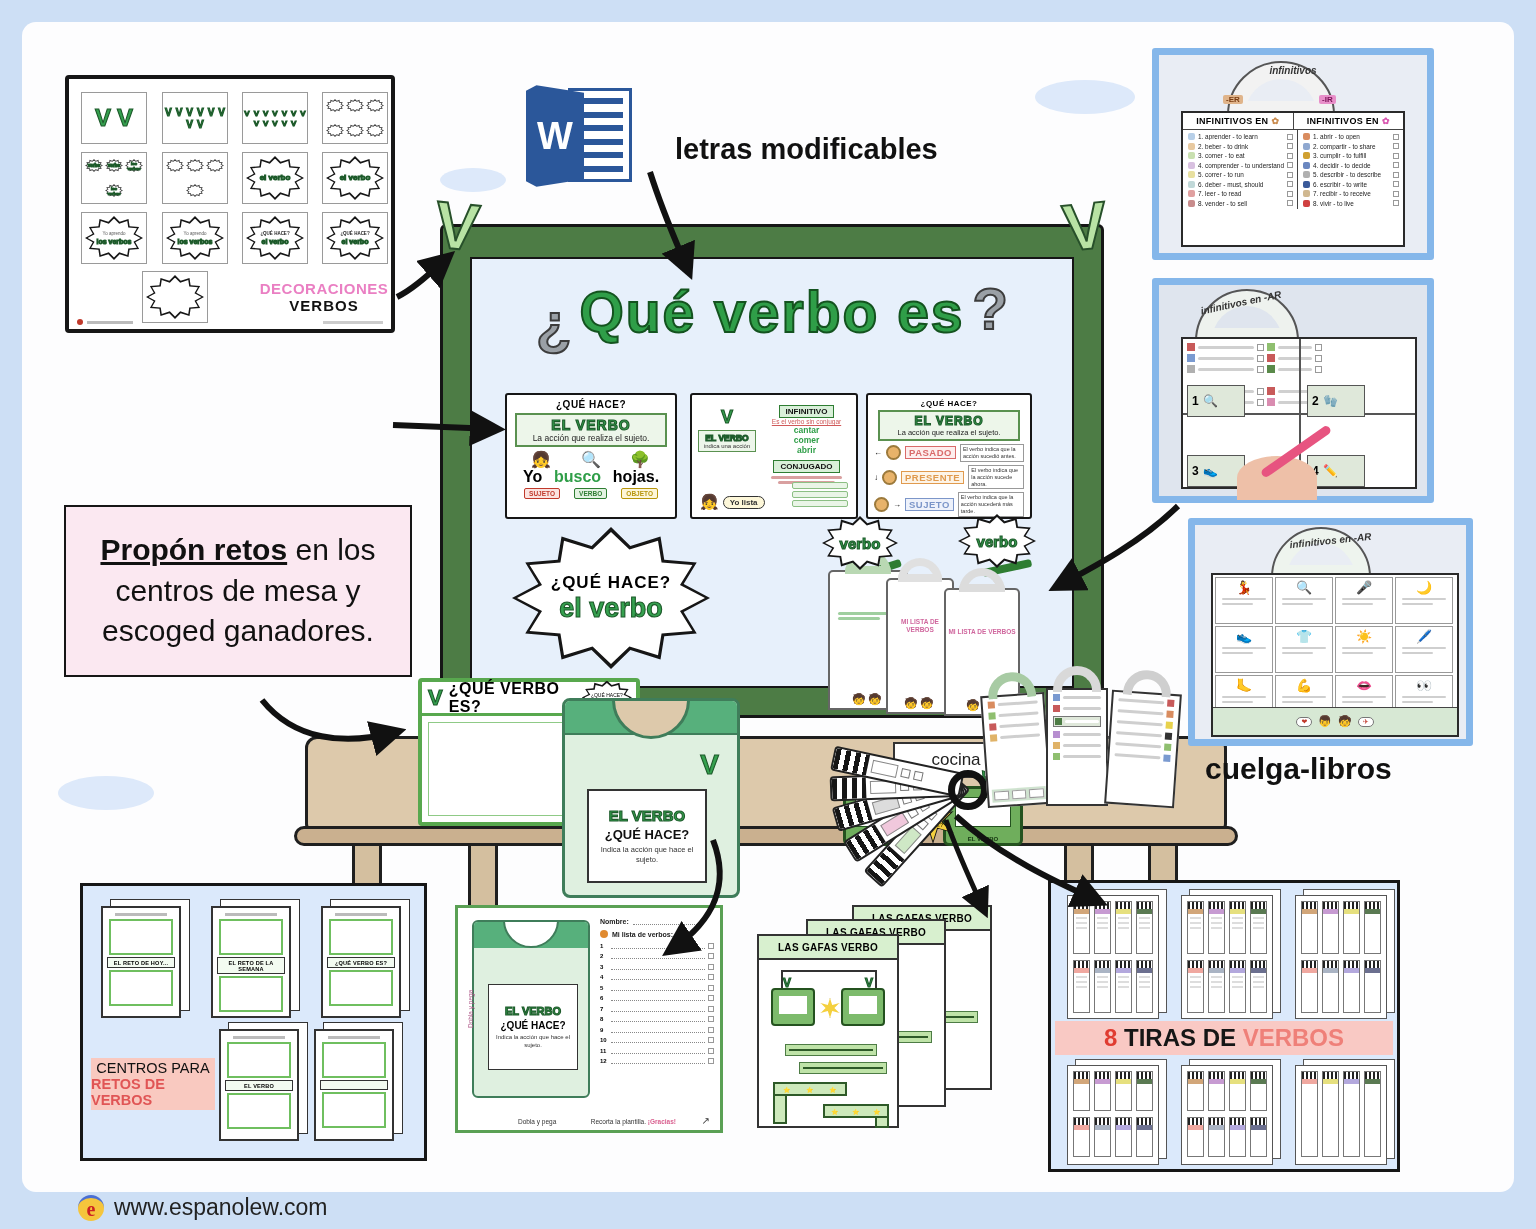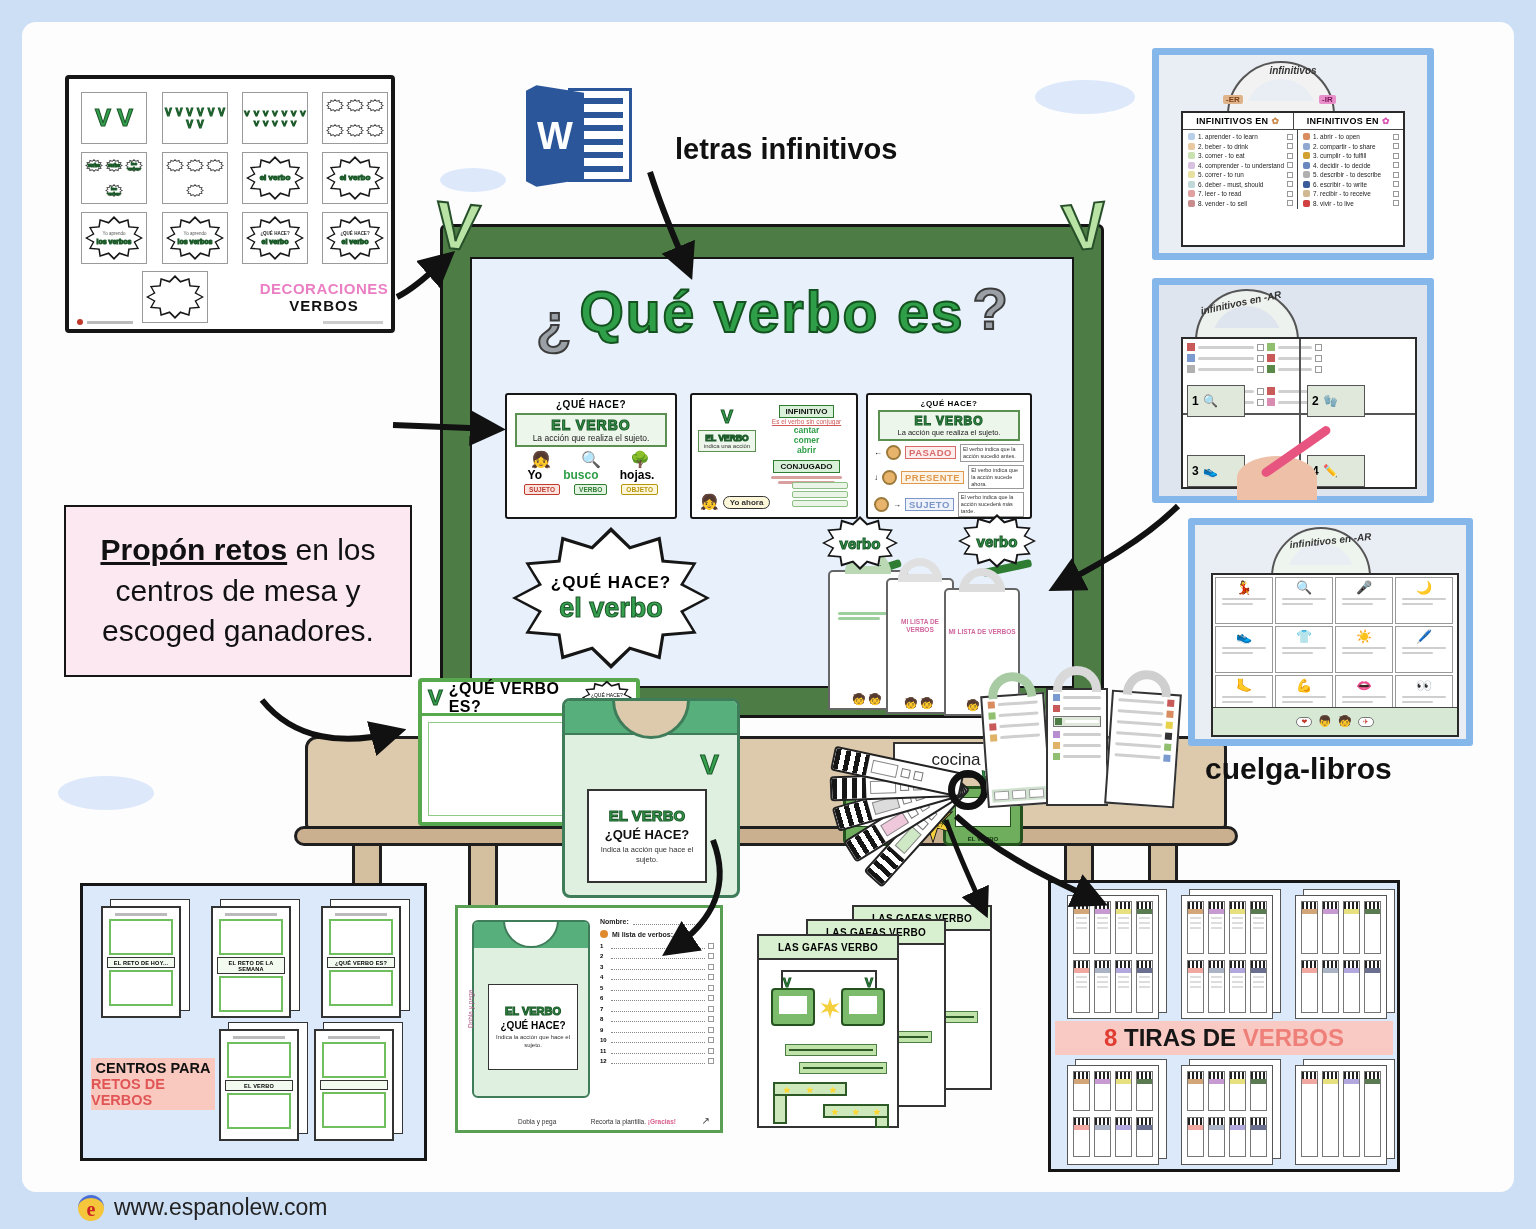--- a/index.html
+++ b/index.html
@@ -55,21 +55,21 @@
   .tq{font-size:58px;font-weight:bold;color:#9aa0a6;-webkit-text-stroke:2px #3c3c3c;transform:translateY(10px)}
   .tmain{font-size:57px;font-weight:bold;color:#2f9e48;-webkit-text-stroke:2px #14531f;letter-spacing:2px}
 
   .poster{position:absolute;top:134px;height:126px;background:#fff;border:2px solid #161616;border-radius:3px;overflow:hidden}
   .ptitle{font-size:10px;font-weight:bold;text-align:center;margin-top:4px;letter-spacing:.5px}
   .pbox{margin:3px 8px;background:#edf6ea;border:2px solid #5a9150;text-align:center;padding:2px}
   .pbox .h{font-size:14px;letter-spacing:1px}
   .pbox .s{font-size:8.5px;color:#222}
   .prow-words{display:flex;justify-content:space-around;align-items:flex-end;margin:1px 10px}
   .prow-words .ic{font-size:16px}
-  .wword{font-size:12px;font-weight:bold}
+  .wword{font-size:16px;font-weight:bold}
   .chiprow{display:flex;justify-content:space-around;margin:2px 10px}
   .chip{font-size:6.5px;font-weight:bold;border:1.5px solid;padding:1px 4px;border-radius:2px}
   .chip.suj{color:#c0392b;border-color:#c0392b;background:#fbe3e0}
   .chip.ver{color:#2e7d32;border-color:#2e7d32;background:#e3f3e2}
   .chip.obj{color:#b7950b;border-color:#b7950b;background:#fdf6d8}
 
   .gchip{display:inline-block;background:#d9f0d9;border:1.5px solid #2e7d32;color:#111;
          font-weight:bold;font-size:8px;padding:1px 6px}
   .rednote{font-size:6.5px;color:#d05a5a;text-decoration:underline}
   .verbline{font-size:8.5px;font-weight:bold;color:#2f9e48}
@@ -186,21 +186,21 @@
   
   .panel{position:absolute;background:#dbe9fb;border:3px solid #161616}
   .cthumb{position:absolute;width:80px;height:112px;background:#fff;border:2px solid #333;
           box-shadow:9px -7px 0 -1px #fff,9px -7px 0 0 #333;padding:4px}
   .cthumb .tl{height:3px;background:#bbb;margin:1px 8px 3px}
   .cbox{height:36px;border:2px solid #6fbf5f;margin:2px 2px}
   .cbanner{margin:2px 0;border:1.5px solid #333;background:#f3fbf1;font-size:5.6px;font-weight:bold;
            text-align:center;padding:1.5px 0;min-height:10px;letter-spacing:.2px}
   #centros-label{position:absolute;left:8px;top:172px;width:124px;height:52px;background:#f9c9c0;
                  display:flex;flex-direction:column;align-items:center;justify-content:center}
-  #centros-label .a{font-size:14.5px;font-weight:bold;color:#111}
+  #centros-label .a{font-size:14.5px;font-weight:normal;color:#111}
   #centros-label .b{font-size:14.5px;font-weight:bold;color:#e05555}
 
   
   #funda{left:455px;top:905px;width:268px;height:228px;background:#fff;border:3px solid #5aa054}
   #funda-apron{position:absolute;left:14px;top:12px;width:118px;height:178px;background:#dff0e0;border:2px solid #3f7d5a;border-radius:6px;overflow:hidden}
   #funda-band{position:absolute;left:0;top:0;right:0;height:26px;background:#57b07c}
   #funda-notch{position:absolute;left:50%;top:-30px;transform:translateX(-50%);width:56px;height:56px;background:#fff;border:2px solid #3f7d5a;border-radius:50%}
   #funda-card{position:absolute;left:14px;top:62px;width:90px;height:86px;background:#fff;border:1.5px solid #333;
               display:flex;flex-direction:column;align-items:center;justify-content:center;gap:3px;text-align:center}
   #funda-card .t1{font-size:11px}
@@ -446,21 +446,21 @@
         <i></i>
         <i></i>
         <i></i>
         <i></i>
         <i></i>
       </div>
     <div class="wflap">
         <span>W</span>
       </div>
   </div>
-  <div class="annot z5" style="left:675px;top:133px;font-size:29px">letras infinitivos</div>
+  <div class="annot z5" style="left:675px;top:133px;font-size:29px">letras modificables</div>
 
   <div class="abs z2" id="board">
     <div id="board-inner">
       <div id="board-title">
         <span class="tq">¿</span>
         <span class="tmain">Qué verbo es</span>
         <span class="tq" style="transform:translateY(-4px)">?</span>
       </div>
 
       <div class="poster" style="left:33px;width:172px">
@@ -499,21 +499,21 @@
           <div class="rednote">Es el verbo sin conjugar</div>
           <div class="verbline">cantar</div>
           <div class="verbline">comer</div>
           <div class="verbline">abrir</div>
           <span class="gchip">CONJUGADO</span>
           <div class="tinyline" style="width:80%;margin:3px auto 0"></div>
           <div class="tinyline" style="width:65%;margin:2px auto 0"></div>
         </div>
         <div style="position:absolute;left:8px;bottom:6px;display:flex;align-items:center;gap:4px">
           <span style="font-size:15px">👧</span>
-          <span class="bubble">Yo ahora</span>
+          <span class="bubble">Yo lista</span>
         </div>
         <div style="position:absolute;right:8px;bottom:8px;width:56px">
           <div class="grayline" style="border:1px solid #8cbf84;background:#eaf5e7;height:7px"></div>
           <div class="grayline" style="border:1px solid #8cbf84;background:#eaf5e7;height:7px"></div>
           <div class="grayline" style="border:1px solid #8cbf84;background:#eaf5e7;height:7px"></div>
         </div>
       </div>
 
       <div class="poster" style="left:394px;width:166px">
         <div class="ptitle" style="font-size:8px">¿QUÉ HACE?</div>

